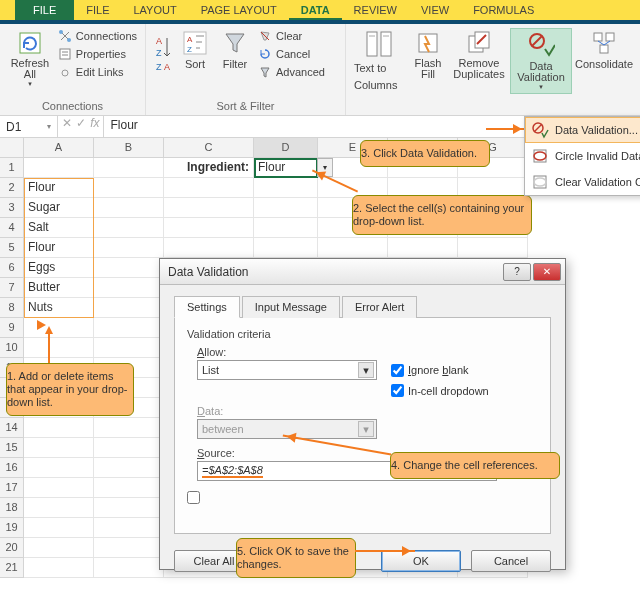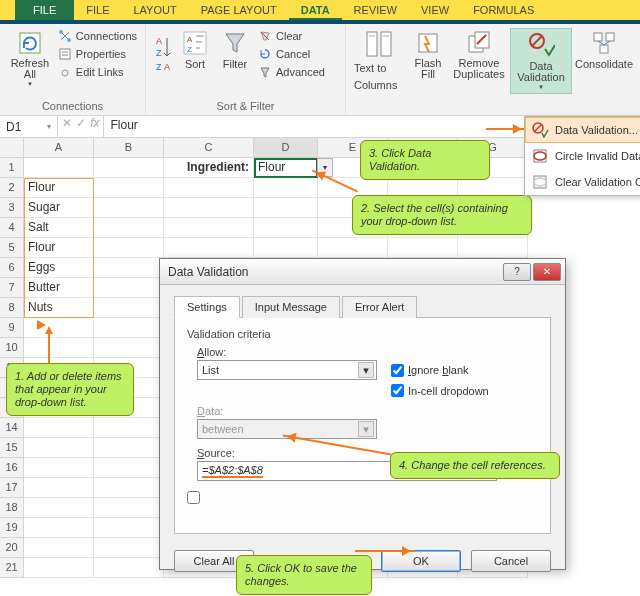--- a/index.html
+++ b/index.html
@@ -47,21 +47,21 @@
   .cell { border-right: 1px solid #e5e5e5; border-bottom: 1px solid #e5e5e5; font-size: 12px; padding: 2px 4px; line-height: 15px; }
   .cell.A { width: 70px; } .cell.B { width: 70px; } .cell.C { width: 90px; text-align: right; }
   .cell.D { width: 64px; } .cell.E { width: 70px; } .cell.F { width: 70px; } .cell.G { width: 70px; }
   .cell.bold { font-weight: bold; }
 
   .col-a-highlight { position: absolute; left: 24px; top: 20px; width: 70px; height: 140px; border: 1.5px solid #f3a447; z-index: 2; pointer-events: none; }
   .d1-active { position: absolute; left: 254px; top: 0px; width: 64px; height: 20px; border: 2px solid #1a7243; z-index: 3; pointer-events: none; }
   .d1-drop { position: absolute; left: 317px; top: 0; width: 16px; height: 19px; border: 1px solid #b5b5b5; background: #f0f0f0; display: flex; align-items: center; justify-content: center; z-index: 3; }
 
   
-  .callout { position: absolute; background: #bef264; border: 1.5px solid #8a8a00; border-radius: 6px; padding: 6px 8px; font-size: 11px; color: #333; z-index: 4; line-height: 13px; font-style: italic; }
+  .callout { position: absolute; background: #fdba74; border: 1.5px solid #8a8a00; border-radius: 6px; padding: 6px 0; font-size: 11px; color: #333; z-index: 4; line-height: 13px; }
   .arrow-line { position: absolute; height: 2px; background: #f37a1f; z-index: 3; }
   .arrow-line::after { content: ""; position: absolute; right: -1px; top: -4px; border: 5px solid transparent; border-left: 9px solid #f37a1f; }
   .arrow-line.left::after { left: -1px; right: auto; border: 5px solid transparent; border-right: 9px solid #f37a1f; }
 
   
   .dialog { position: absolute; left: 159px; top: 258px; width: 407px; height: 312px; background: #f0f0f0; border: 1px solid #7a7a7a; box-shadow: 3px 3px 10px rgba(0,0,0,.25); z-index: 6; }
   .titlebar { background: linear-gradient(#fdfdfd,#e6e6e6); height: 26px; display: flex; align-items: center; justify-content: space-between; padding: 0 4px 0 8px; border-bottom: 1px solid #bcbcbc; font-size: 12px; }
   .win-btns { display: flex; gap: 0; }
   .win-btn { width: 28px; height: 18px; border: 1px solid #8a8a8a; background: linear-gradient(#f4f4f4,#d8d8d8); border-radius: 2px; margin-left: 2px; display: flex; align-items: center; justify-content: center; font-size: 10px; }
   .win-btn.close { background: linear-gradient(#e57373,#c93030); color: #fff; }
@@ -601,14 +601,14 @@
   <div class="dlg-buttons">
     <div class="btn left">Clear All</div>
     <div class="btn focus">OK</div>
     <div class="btn">Cancel</div>
   </div>
 </div>
 
 <div class="callout" style="left:390px;top:452px;width:170px;z-index:8">4. Change the cell references.</div>
 <div class="arrow-line left" style="left:282px;top:444px;width:110px;z-index:8;transform:rotate(10deg)"></div>
 
-<div class="callout" style="left:236px;top:555px;width:136px;z-index:8">5. Click OK to save the changes.</div>
+<div class="callout" style="left:236px;top:538px;width:120px;z-index:8">5. Click OK to save the changes.</div>
 <div class="arrow-line" style="left:355px;top:550px;width:60px;z-index:8"></div>
 
 </body></html>

